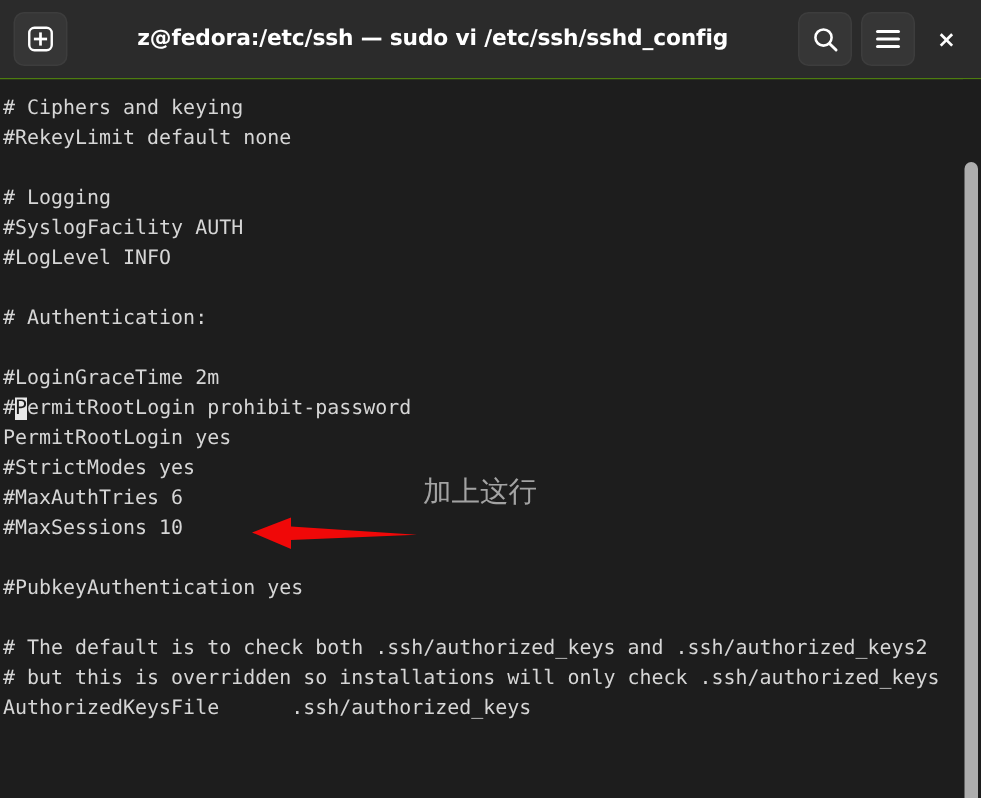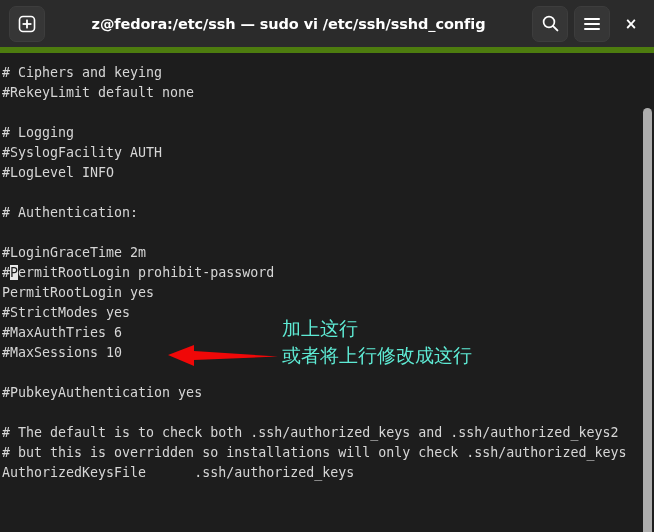--- a/index.html
+++ b/index.html
@@ -21,21 +21,21 @@
     overflow: hidden;
   }
 
   
   #titlebar {
     position: absolute;
     left: 0; top: 0;
     width: 654px;
     height: 53px;
     background: #2b2b2b;
-    border-bottom: 6px solid #4d7c0f;
+    border-bottom: 1px solid #4d7c0f;
     display: flex;
     align-items: center;
     box-sizing: border-box;
     padding: 0 8px 0 9px;
   }
   .tb-btn {
     width: 34px;
     height: 34px;
     border-radius: 7px;
     background: #363636;
@@ -98,22 +98,22 @@
   }
   #term-text .ln { display: block; height: 20px; }
   .cursor {
     background: #e9e9e9;
     color: #1d1d1d;
   }
 
   
   .annot {
     position: absolute;
-    color: #5eead4;
-    font-family: Liberation Sans, sans-serif;
+    color: #a3a3a3;
+    font-family: Liberation Mono, monospace;
     font-size: 19px;
     line-height: 22px;
     white-space: nowrap;
   }
   #annot-add-line { left: 282px; top: 265px; }
   #annot-modify-line { left: 282px; top: 292px; }
 
   #annot-arrow {
     position: absolute;
     left: 168px;
@@ -194,21 +194,20 @@
 
     <div id="close-button">
       <span>×</span>
     </div>
   </div>
 
   <div id="terminal">
     <div id="term-text"><span class="ln"># Ciphers and keying</span><span class="ln">#RekeyLimit default none</span><span class="ln">&nbsp;</span><span class="ln"># Logging</span><span class="ln">#SyslogFacility AUTH</span><span class="ln">#LogLevel INFO</span><span class="ln">&nbsp;</span><span class="ln"># Authentication:</span><span class="ln">&nbsp;</span><span class="ln">#LoginGraceTime 2m</span><span class="ln">#<span class="cursor">P</span>ermitRootLogin prohibit-password</span><span class="ln">PermitRootLogin yes</span><span class="ln">#StrictModes yes</span><span class="ln">#MaxAuthTries 6</span><span class="ln">#MaxSessions 10</span><span class="ln">&nbsp;</span><span class="ln">#PubkeyAuthentication yes</span><span class="ln">&nbsp;</span><span class="ln"># The default is to check both .ssh/authorized_keys and .ssh/authorized_keys2</span><span class="ln"># but this is overridden so installations will only check .ssh/authorized_keys</span><span class="ln">AuthorizedKeysFile      .ssh/authorized_keys</span></div>
 
     <div class="annot" id="annot-add-line">加上这行</div>
-    <div class="annot" id="annot-modify-line">或者将上行修改成这行</div>
 
     <div id="annot-arrow">
       <svg width="110" height="24" viewBox="0 0 110 24">
         <polygon points="0,11 26,1 26,7 110,12.5 26,16 26,22" fill="#f00808"></polygon>
       </svg>
     </div>
 
   </div>
 
   <div id="scrollbar-track">

